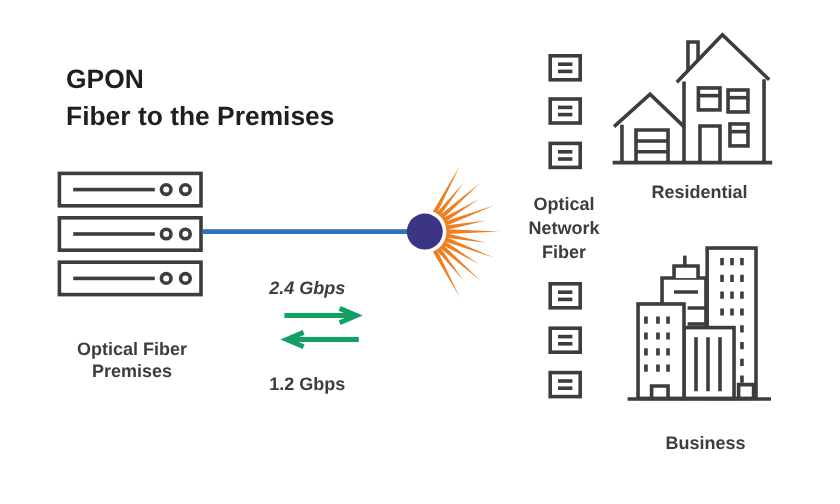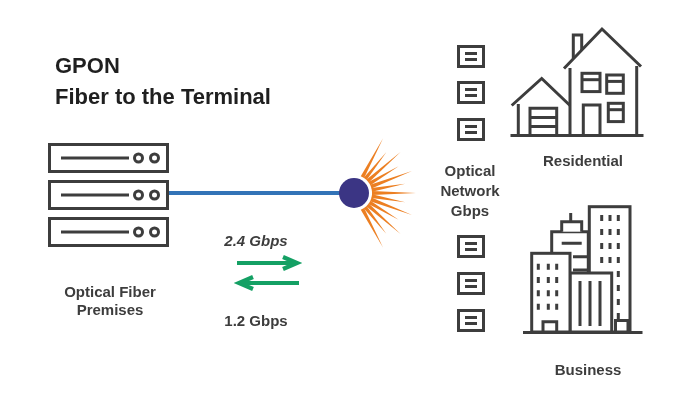--- a/index.html
+++ b/index.html
@@ -39,21 +39,21 @@
   .arrow path{stroke:var(--arrow-green);stroke-width:4.2;fill:none;}
   svg{overflow:visible;display:block;}
 </style>
 </head>
 <body>
 
 <div class="canvas">
 
   <div class="abs title">
     <div>GPON</div>
-    <div>Fiber to the Terminal</div>
+    <div>Fiber to the Premises</div>
   </div>
 
   <div class="abs server" style="left:48px;top:143px;">
     <span class="slot-line"></span>
     <span class="led led-a"></span>
     <span class="led led-b"></span>
   </div>
   <div class="abs server" style="left:48px;top:180px;">
     <span class="slot-line"></span>
     <span class="led led-a"></span>
@@ -109,21 +109,21 @@
       <span class="bar bar2"></span>
     </div>
   <div class="abs onu" style="left:457px;top:118px;">
       <span class="bar bar1"></span>
       <span class="bar bar2"></span>
     </div>
 
   <div class="abs lbl" style="left:430px;top:161px;width:80px;line-height:20px;">
     <div>Optical</div>
     <div>Network</div>
-    <div>Gbps</div>
+    <div>Fiber</div>
   </div>
 
   <div class="abs onu" style="left:457px;top:235px;">
       <span class="bar bar1"></span>
       <span class="bar bar2"></span>
     </div>
   <div class="abs onu" style="left:457px;top:272px;">
       <span class="bar bar1"></span>
       <span class="bar bar2"></span>
     </div>

